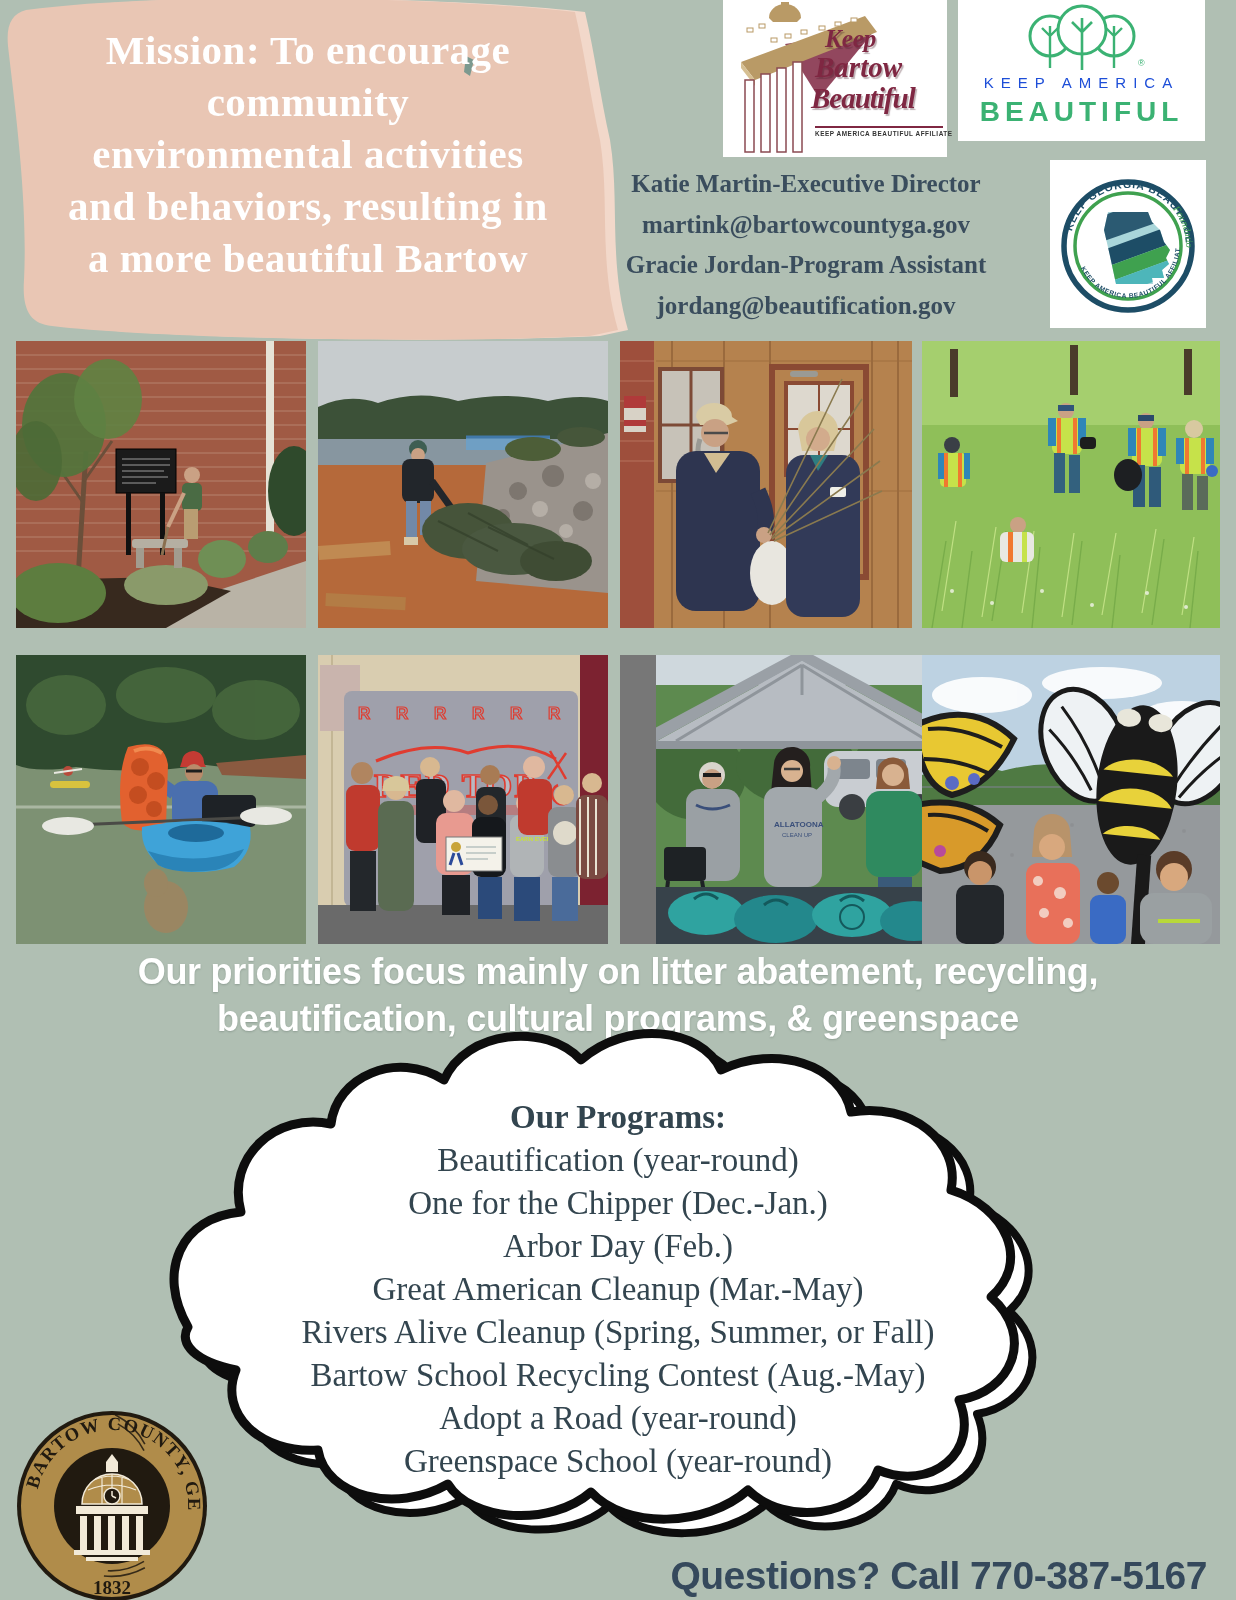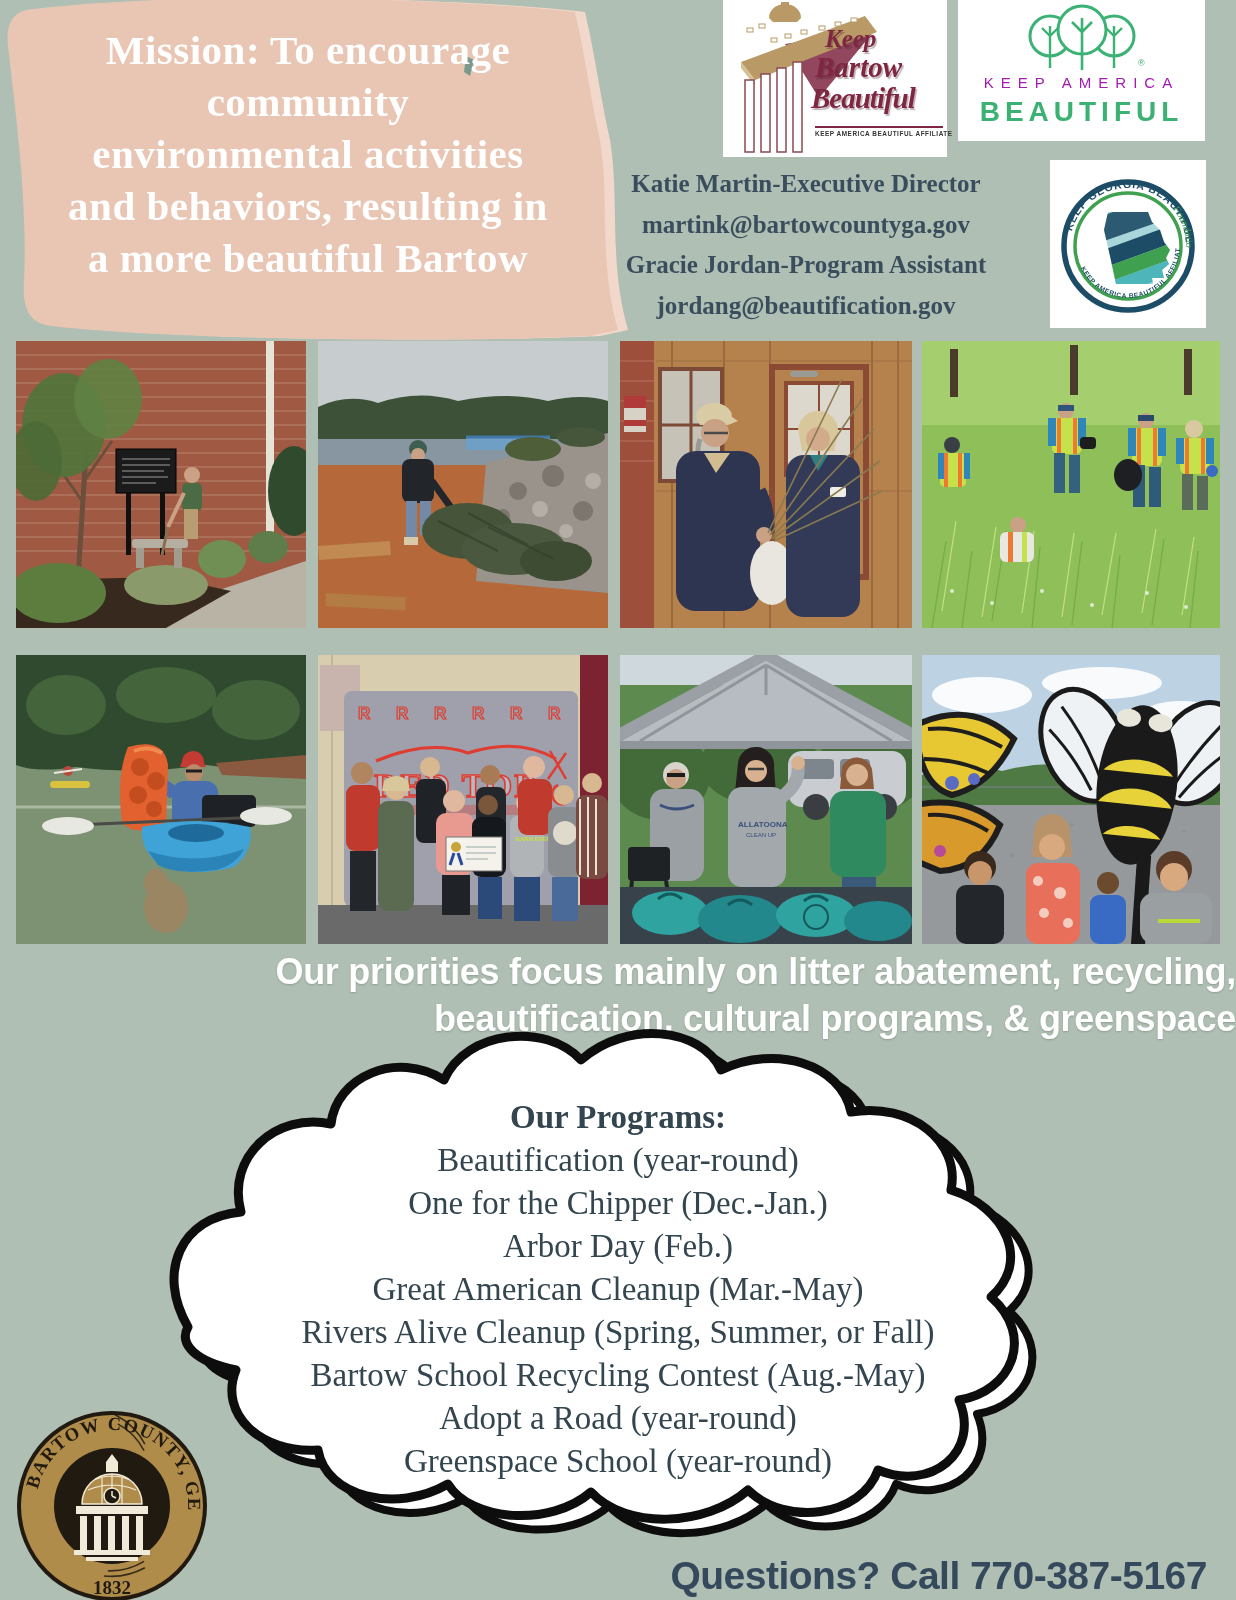--- a/index.html
+++ b/index.html
@@ -15,32 +15,32 @@
   #kbb-box{left:723px;top:0;width:224px;height:157px;}
   #kbb-words{position:absolute;left:88px;top:26px;width:132px;color:#7f2742;font-style:italic;font-weight:700;
     text-shadow:1.5px 1.5px 1px rgba(70,30,40,.35);line-height:1;}
   #kbb-words .l1{font-size:25px;margin-left:14px;}
   #kbb-words .l2{font-size:29px;margin-left:4px;margin-top:2px;}
   #kbb-words .l3{font-size:29px;margin-top:2px;letter-spacing:-1px;}
   #kbb-tagline{position:absolute;left:92px;top:126px;width:128px;border-top:2px solid #7f2742;padding-top:2px;
     font-family:"Liberation Sans",sans-serif;font-size:6.4px;font-weight:700;color:#333;letter-spacing:.55px;white-space:nowrap;}
   #kab-box{left:958px;top:0;width:247px;height:141px;text-align:center;}
   #kab-line1{position:absolute;left:0;top:74px;width:100%;font-family:"Liberation Sans",sans-serif;
-    color:#a21caf;font-size:15px;letter-spacing:7px;white-space:nowrap;}
+    color:#1d4ed8;font-size:15px;letter-spacing:7px;white-space:nowrap;}
   #kab-line2{position:absolute;left:0;top:96px;width:100%;font-family:"Liberation Sans",sans-serif;
     color:#3bb273;font-size:28px;font-weight:700;letter-spacing:5px;white-space:nowrap;}
   #kgb-box{left:1050px;top:160px;width:156px;height:168px;}
   
   #contact{left:596px;top:164px;width:420px;text-align:center;color:#3a4d5d;
     font-size:25px;font-weight:600;line-height:40.5px;}
   
   .photo{overflow:hidden;background:#777;}
   .photo svg{display:block;width:100%;height:100%;}
   
-  #priorities{left:0;top:948px;width:1236px;text-align:right;color:#ffffff;
+  #priorities{left:0;top:948px;width:1236px;text-align:center;color:#ffffff;
     font-family:"Liberation Sans",sans-serif;font-weight:700;font-size:36px;line-height:47px;
     letter-spacing:-.3px;text-shadow:0 1px 2px rgba(40,60,50,.25);}
   
   #cloud-svg{left:118px;top:1022px;width:980px;height:556px;}
   #programs{left:158px;top:1096px;width:920px;text-align:center;color:#33454f;
     font-size:33px;line-height:43px;}
   #programs .title{font-weight:700;}
   
   #footer-call{right:29px;bottom:2px;color:#35495c;font-family:"Liberation Sans",sans-serif;
     font-weight:700;font-size:39px;letter-spacing:-.5px;}
@@ -503,21 +503,21 @@
           <circle cx="138" cy="192" r="5" fill="#c8a43a"></circle>
           <path d="M136 198 l-4 12 M140 198 l4 12" stroke="#2b4a9a" stroke-width="3"></path>
           <g stroke="#9aa" stroke-width="1">
               <path d="M148 192 H178 M148 198 H178 M148 204 H170"></path>
             </g>
         </g>
       </g>
     </svg>
   </div>
 
-  <div class="abs photo" style="left:620px;top:655px;width:292px;height:289px;">
+  <div class="abs photo" style="left:620px;top:655px;width:292px;height:289px;padding-left:36px;">
     <svg viewBox="0 0 292 289" preserveAspectRatio="none">
       <rect width="292" height="289" fill="#5d8a4f"></rect>
       <g fill="#436b3a">
           <ellipse cx="40" cy="120" rx="50" ry="45"></ellipse>
           <ellipse cx="140" cy="110" rx="60" ry="40"></ellipse>
           <ellipse cx="250" cy="115" rx="55" ry="42"></ellipse>
         </g>
       <g fill="#cfd8dd">
           <polygon points="0,0 292,0 292,30 0,30"></polygon>
         </g>

